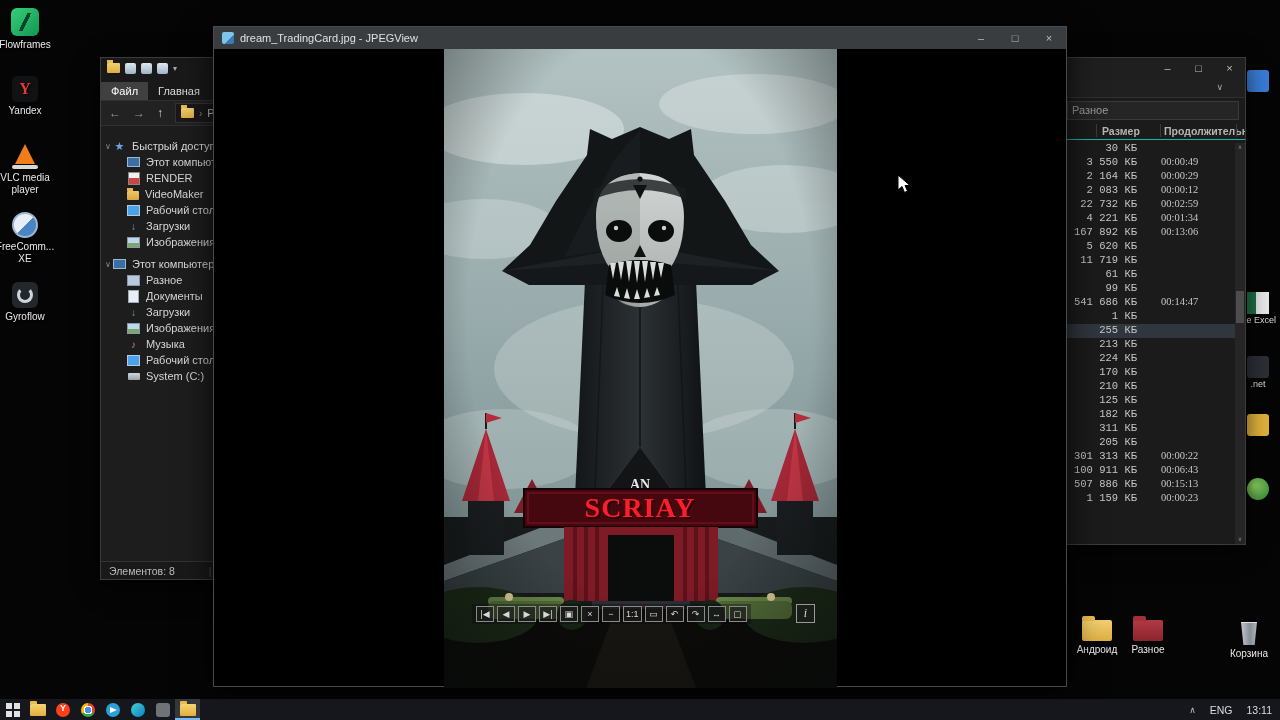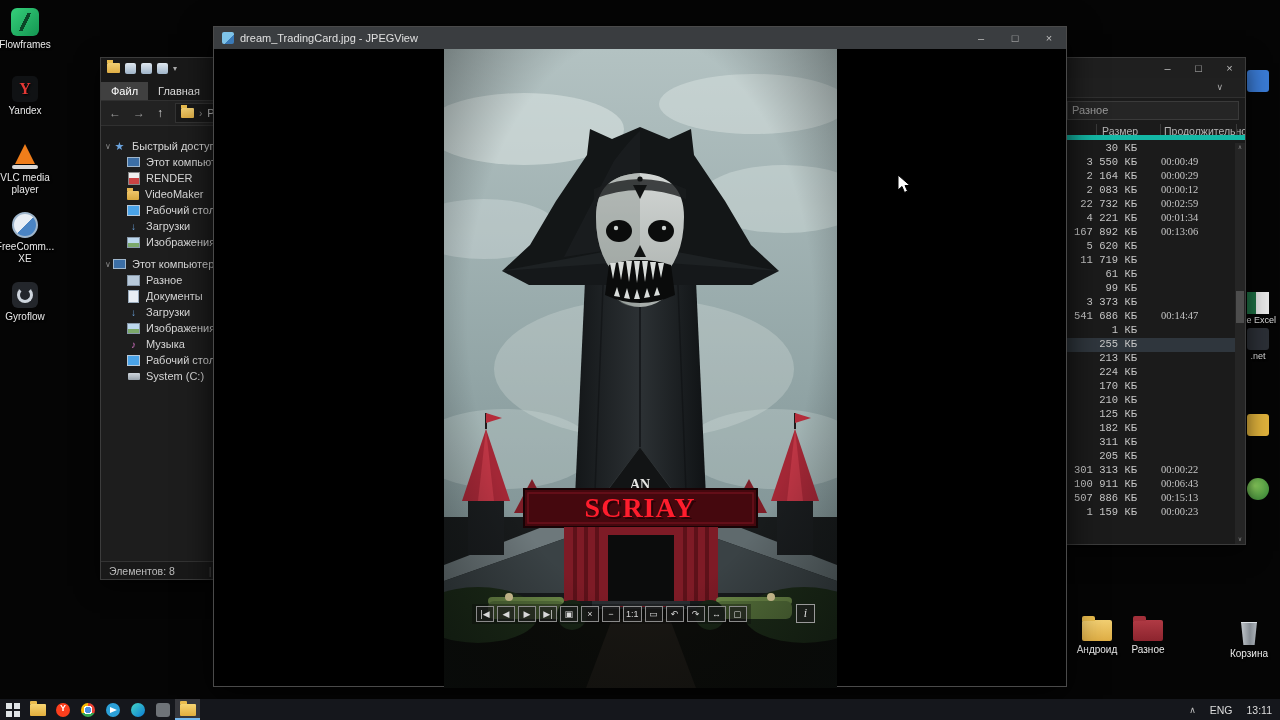--- a/index.html
+++ b/index.html
@@ -21,21 +21,21 @@
 .ic-gyroflow::after{content:"";position:absolute;inset:5px;border:3px solid #cfd6de;border-top-color:transparent;border-radius:50%;}
 .ic-folder-yellow-lg{position:relative;width:30px;height:21px;border-radius:2px;background:linear-gradient(#f2cf72,#dfae45);}
 .ic-folder-yellow-lg::before{content:"";position:absolute;top:-4px;left:0;width:13px;height:5px;border-radius:2px 2px 0 0;background:#e9bc4e;}
 .ic-folder-red-lg{position:relative;width:30px;height:21px;border-radius:2px;background:linear-gradient(#b03a44,#8c242e);}
 .ic-folder-red-lg::before{content:"";position:absolute;top:-4px;left:0;width:13px;height:5px;border-radius:2px 2px 0 0;background:#a2303a;}
 .ic-recycle{width:20px;height:25px;background:linear-gradient(90deg,#cdd2d7,#878e95 55%,#b9bfc5);clip-path:polygon(10% 8%,90% 8%,78% 100%,22% 100%);position:relative;}
 .ic-recycle::before{content:"";position:absolute;top:0;left:8%;right:8%;height:3px;background:#dde2e6;}
 
 .efrag{position:absolute;left:1238px;width:40px;text-align:center;color:#ddd;font-size:9px;line-height:1.1;z-index:1;text-shadow:1px 1px 2px #000;}
 .efrag .fic{width:22px;height:22px;margin:0 auto 2px;display:block;}
-.pos1{top:70px}.pos2{top:292px}.pos3{top:328px}.pos4{top:414px}.pos5{top:478px}
+.pos1{top:70px}.pos2{top:292px}.pos3{top:356px}.pos4{top:414px}.pos5{top:478px}
 .frag-blue .fic{background:#3a7bd5;border-radius:3px;}
 .frag-excel .fic{background:linear-gradient(90deg,#1e7145 40%,#e8e8e8 40%);}
 .frag-dark .fic{background:#2b2f36;border-radius:3px;}
 .frag-yellow .fic{background:#e0b23c;border-radius:3px;}
 .frag-green .fic{background:radial-gradient(circle at 35% 35%,#8fd460,#2e7d32);border-radius:50%;}
 
 .win{position:absolute;background:#1d1d1d;border:1px solid #3c3c3c;box-shadow:0 6px 22px rgba(0,0,0,.65);color:#ccc;}
 .wc{display:flex;}
 .wc span{width:31px;text-align:center;color:#bdbdbd;font-size:11px;line-height:20px;cursor:default;}
 
@@ -77,21 +77,21 @@
 .statdiv{margin-left:34px;color:#555;}
 
 #exp-right{left:905px;top:57px;width:341px;height:488px;z-index:10;background:#1b1b1b;overflow:hidden;font-size:10.5px;}
 .er-title{height:20px;background:#1f1f1f;display:flex;align-items:center;}
 .er-title .wc{margin-left:auto;}
 .ribbonrow{height:20px;background:#202020;border-bottom:1px solid #303030;position:relative;}
 .ribchev{position:absolute;right:22px;top:4px;color:#aaa;font-size:9px;}
 .searchrow{height:24px;display:flex;align-items:center;gap:4px;padding:2px 6px;}
 .addrbox{flex:1;height:19px;background:#252525;border:1px solid #3a3a3a;}
 .searchbox{width:172px;height:19px;background:#252525;border:1px solid #3a3a3a;color:#9a9a9a;font-size:11px;line-height:17px;padding-left:4px;}
-.hdrrow{height:18px;position:relative;border-bottom:5px solid #14b8a6;color:#b5b5b5;overflow:hidden;}
+.hdrrow{height:18px;position:relative;border-bottom:1px solid #14b8a6;color:#b5b5b5;overflow:hidden;font-weight:bold;}
 .h-size{position:absolute;left:196px;top:3px;}
 .h-dur{position:absolute;left:258px;top:3px;white-space:nowrap;}
 .hsep{position:absolute;top:2px;width:1px;height:13px;background:#3a3a3a;}
 .hs1{left:190px}.hs2{left:254px}.hs3{left:330px}
 .rows{position:absolute;top:84px;left:0;right:10px;bottom:0;overflow:hidden;}
 .frow{height:14px;position:relative;color:#c6c6c6;}
 .frow.sel{background:rgba(120,150,180,0.22);}
 .cell-type{position:absolute;left:163px;width:38px;overflow:hidden;white-space:nowrap;color:#c0c0c0;}
 .cell-size{position:absolute;left:148px;width:83px;text-align:right;white-space:nowrap;background:#1b1b1b;font-family:Liberation Mono, monospace;}
 .frow.sel .cell-size{background:transparent;}
@@ -427,26 +427,20 @@
         <span class="cell-dur"></span>
       </div>
 
       <div class="frow">
         <span class="icon8"></span>
         <span class="cell-type">SVG File</span>
         <span class="cell-size">99 КБ</span>
         <span class="cell-dur"></span>
       </div>
 
-      <div class="frow">
-        <span class="icon8"></span>
-        <span class="cell-type"></span>
-        <span class="cell-size">3 373 КБ</span>
-        <span class="cell-dur"></span>
-      </div>
 
       <div class="frow">
         <span class="icon8"></span>
         <span class="cell-type">File (...</span>
         <span class="cell-size">541 686 КБ</span>
         <span class="cell-dur">00:14:47</span>
       </div>
 
 
       <div class="frow">

